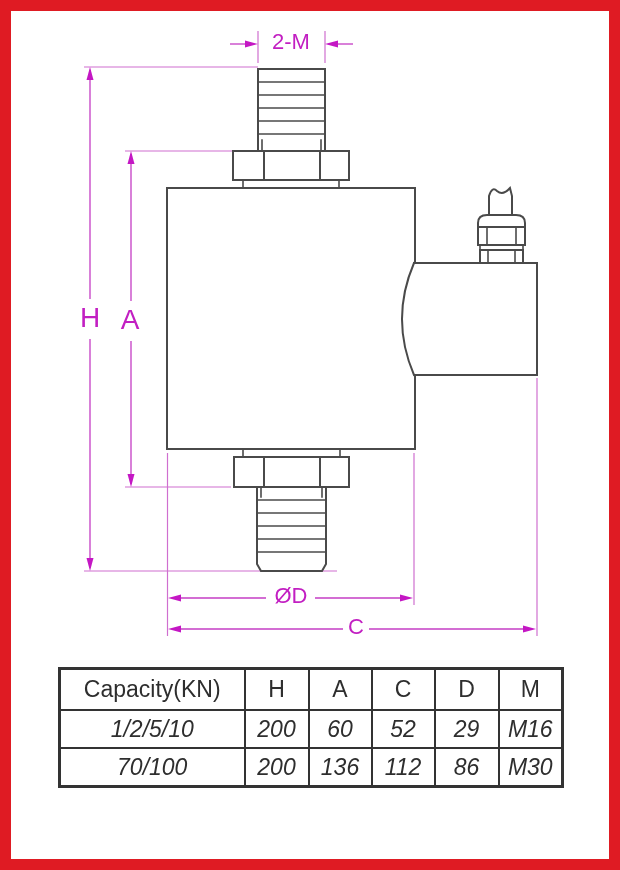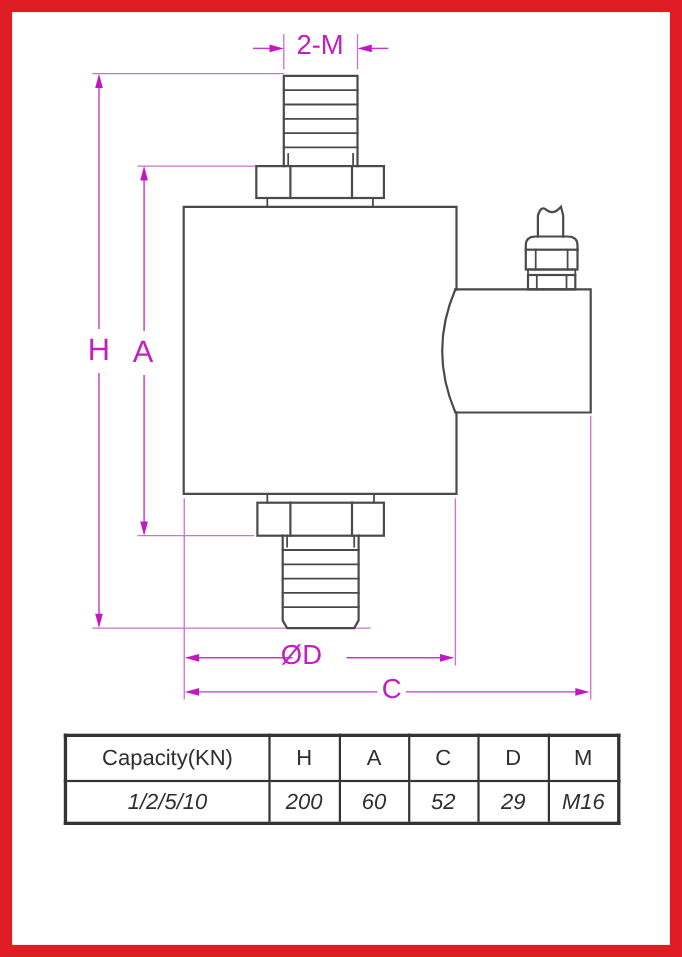--- a/index.html
+++ b/index.html
@@ -19,29 +19,29 @@
   }
   svg.drawing{position:absolute;left:0;top:0;}
   .dim{
     position:absolute;
     transform:translate(-50%,-50%);
     color:#c21fc2;
     white-space:nowrap;
     z-index:2;
   }
   .dim.big{font-size:28px;}
-  .dim.mid{font-size:25px;}
+  .dim.mid{font-size:22px;}
   .table-wrap{
     position:absolute;left:58px;top:667px;
   }
   table.spec{
     border-collapse:collapse;
     table-layout:fixed;
     width:503px;
-    font-size:20px;
+    font-size:23px;
     color:#2e2e2e;
     border:3px solid #333;
   }
   table.spec th, table.spec td{
     border:2px solid #333;
     text-align:center;
     vertical-align:middle;
     font-weight:400;
     padding:0;
     overflow:hidden;
@@ -161,21 +161,21 @@
         <path d="M478,227 V223 Q478,215 487,215 H516 Q525,215 525,223 V227"></path>
       </g>
 
       <path d="M489,215 L489,196 Q492,186 497,191 Q503,196 510,188 L512,196 L512,215"></path>
     </g>
   </svg>
 
   <span class="dim mid" style="left:291px;top:42px">2-M</span>
   <span class="dim big" style="left:90px;top:318px">H</span>
   <span class="dim big" style="left:130px;top:320px">A</span>
-  <span class="dim mid" style="left:274px;top:596px">ØD</span>
+  <span class="dim mid" style="left:291px;top:596px">ØD</span>
   <span class="dim mid" style="left:356px;top:627px">C</span>
 
   <div class="table-wrap">
     <table class="spec">
       <colgroup>
         <col style="width:185px">
           <col style="width:64px">
           <col style="width:63px">
         <col style="width:63px">
           <col style="width:64px">
@@ -191,17 +191,25 @@
         <td>M</td>
       </tr>
       <tr class="body">
         <td>1/2/5/10</td>
         <td>200</td>
         <td>60</td>
         <td>52</td>
         <td>29</td>
         <td>M16</td>
       </tr>
+      <tr class="body">
+        <td>70/100</td>
+        <td>200</td>
+        <td>136</td>
+        <td>112</td>
+        <td>86</td>
+        <td>M30</td>
+      </tr>
     </tbody>
       </table>
   </div>
 
 </div>
 
 </body></html>

